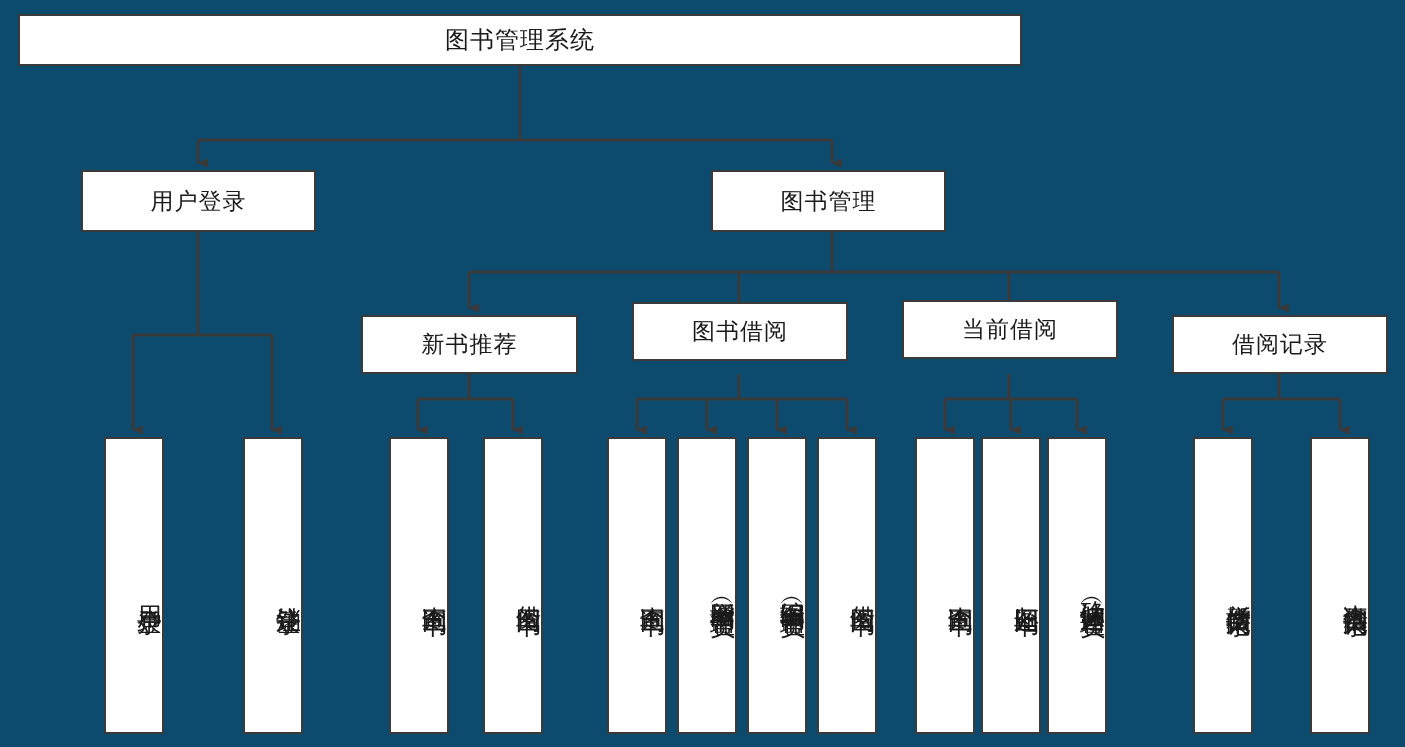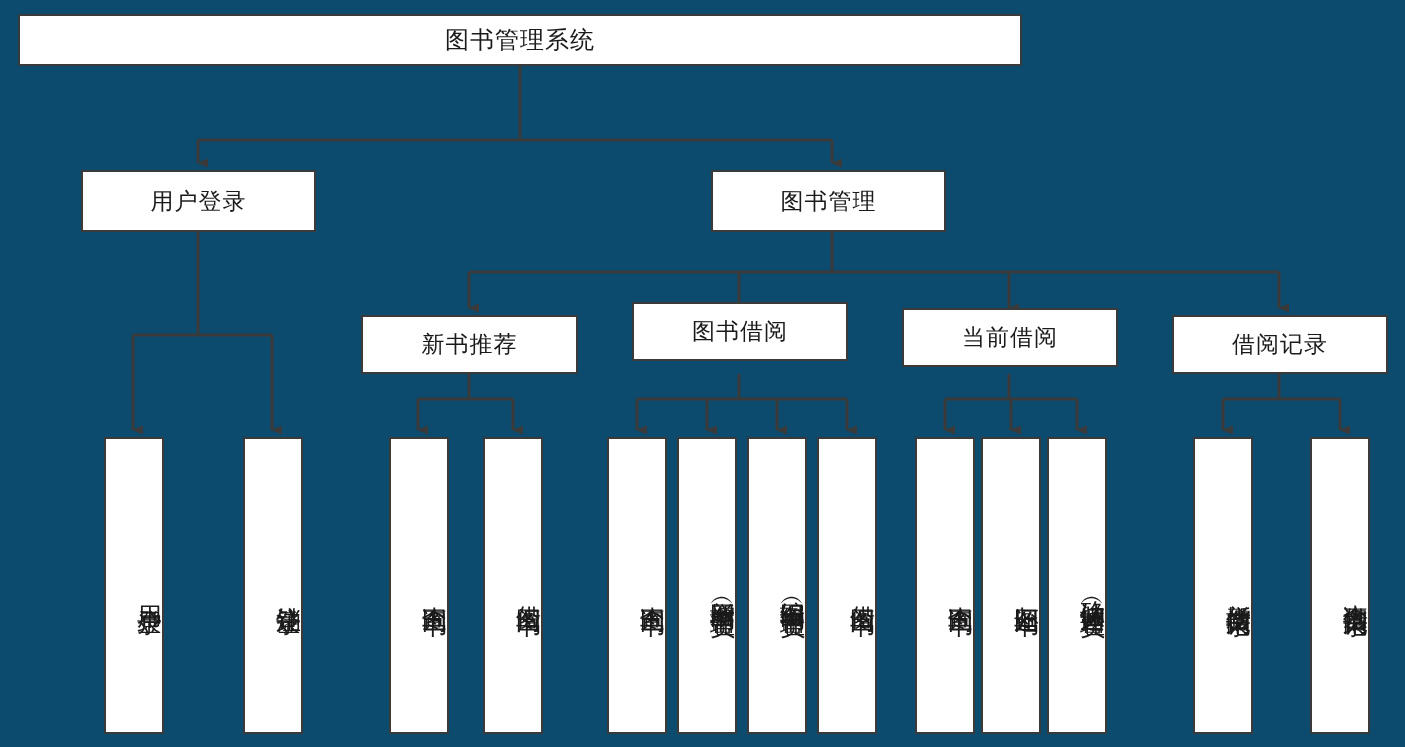--- a/index.html
+++ b/index.html
@@ -133,21 +133,21 @@
   <div class="node node-h" style="left:711px; top:170px; width:235px; height:62px;">
     <span>图书管理</span>
   </div>
 
   <div class="node node-h" style="left:361px; top:315px; width:217px; height:59px;">
     <span>新书推荐</span>
   </div>
   <div class="node node-h" style="left:632px; top:302px; width:216px; height:59px;">
     <span>图书借阅</span>
   </div>
-  <div class="node node-h" style="left:902px; top:308px; width:216px; height:59px;text-align:center;">
+  <div class="node node-h" style="left:902px; top:300px; width:216px; height:59px;text-align:center;">
     <span>当前借阅</span>
   </div>
   <div class="node node-h" style="left:1172px; top:315px; width:216px; height:59px;">
     <span>借阅记录</span>
   </div>
 
   <div class="node node-v" style="left:104px; top:437px; width:60px; height:297px;">
     <span class="vlabel">用户登录</span>
   </div>
   <div class="node node-v" style="left:243px; top:437px; width:60px; height:297px;">

